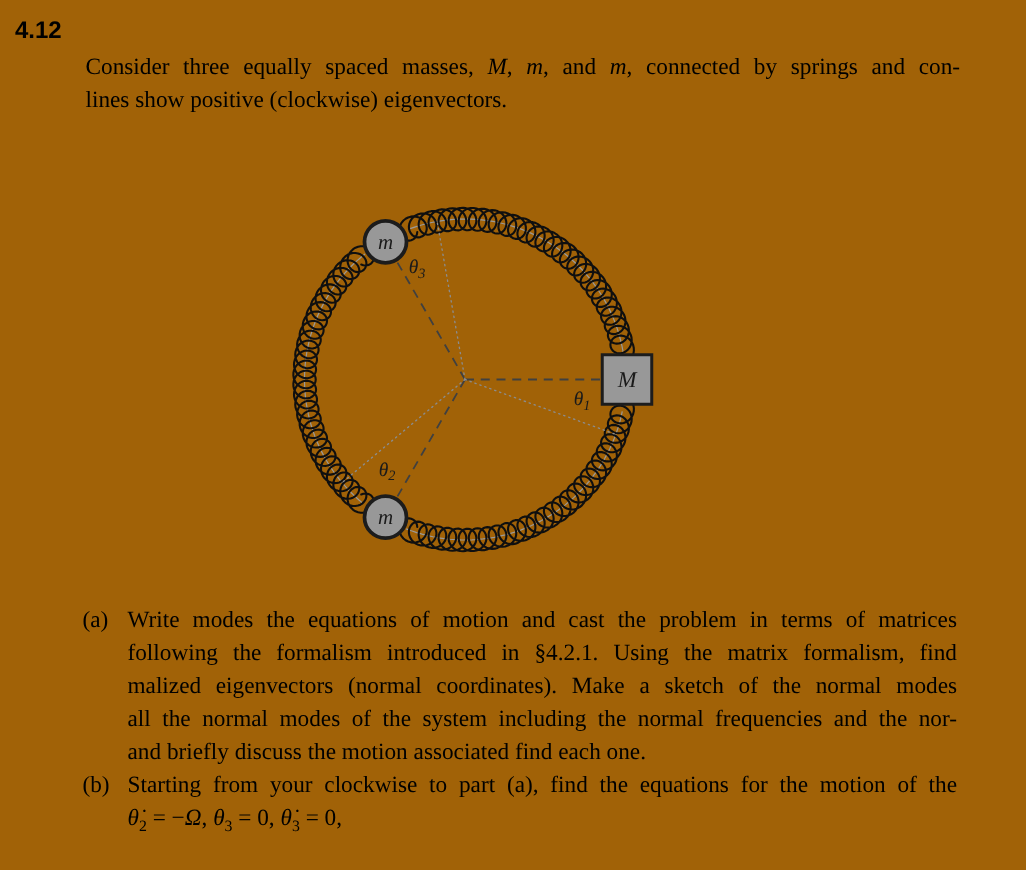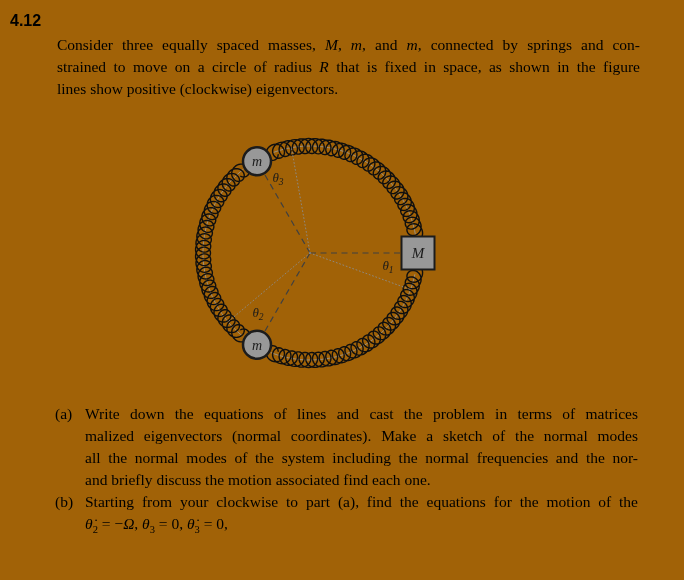--- a/index.html
+++ b/index.html
@@ -27,21 +27,20 @@
 </style>
 </head>
 <body>
 
 <div class="page">
 
   <div class="probnum">4.12</div>
 
   <div class="statement">
     <div class="tline j">Consider three equally spaced masses, <i>M</i>, <i>m</i>, and <i>m</i>, connected by springs and con-</div>
-    <div class="tline j">strained to move on a circle of radius <i>R</i> that is fixed in space, as shown in the figure</div>
     <div class="tline">lines show positive (clockwise) eigenvectors.</div>
   </div>
 
   <div class="figure">
     <svg id="fig-svg" width="260" height="240" viewBox="0 0 260 240">
         <path d="M235.37,101.42 L234.66,97.75 L233.82,94.11 L232.86,90.51 L231.76,86.94 L230.55,83.40 L229.21,79.92 L227.75,76.48 L226.17,73.09 L224.48,69.77 L222.66,66.50 L220.74,63.30 L218.71,60.17 L216.56,57.11 L214.32,54.12 L211.97,51.22 L209.52,48.40 L206.97,45.67 L204.33,43.03 L201.60,40.48 L198.78,38.03 L195.88,35.68 L192.89,33.44 L189.83,31.29 L186.70,29.26 L183.50,27.34 L180.23,25.52 L176.91,23.83 L173.52,22.25 L170.08,20.79 L166.60,19.45 L163.06,18.24 L159.49,17.14 L155.89,16.18 L152.25,15.34 L148.58,14.63 L144.89,14.04 L141.18,13.59 L137.46,13.26 L133.73,13.07 L130.00,13.00 L126.27,13.07 L122.54,13.26 L118.82,13.59 L115.11,14.04 L111.42,14.63 L107.75,15.34 L104.11,16.18 L100.51,17.14 L96.94,18.24 L93.40,19.45" fill="none" stroke="#9a9a9a" stroke-width="0.8"></path>
         <path d="M63.39,36.26 L60.51,38.64 L57.71,41.11 L55.00,43.68 L52.38,46.35 L49.86,49.10 L47.44,51.94 L45.11,54.86 L42.89,57.86 L40.77,60.94 L38.77,64.09 L36.87,67.31 L35.09,70.59 L33.42,73.94 L31.87,77.33 L30.45,80.78 L29.14,84.28 L27.95,87.82 L26.89,91.41 L25.96,95.02 L25.15,98.67 L24.47,102.34 L23.92,106.03 L23.49,109.74 L23.20,113.47 L23.04,117.20 L23.00,120.93 L23.10,124.67 L23.33,128.40 L23.69,132.11 L24.18,135.82 L24.79,139.50 L25.54,143.16 L26.41,146.79 L27.41,150.39 L28.53,153.95 L29.78,157.47 L31.14,160.95 L32.63,164.37 L34.24,167.74 L35.97,171.06 L37.81,174.31 L39.76,177.49 L41.82,180.61 L43.99,183.65 L46.26,186.61 L48.64,189.49 L51.11,192.29 L53.68,195.00 L56.35,197.62 L59.10,200.14 L61.94,202.56" fill="none" stroke="#9a9a9a" stroke-width="0.8"></path>
         <path d="M90.78,219.55 L94.28,220.86 L97.82,222.05 L101.41,223.11 L105.02,224.04 L108.67,224.85 L112.34,225.53 L116.03,226.08 L119.74,226.51 L123.47,226.80 L127.20,226.96 L130.93,227.00 L134.67,226.90 L138.40,226.67 L142.11,226.31 L145.82,225.82 L149.50,225.21 L153.16,224.46 L156.79,223.59 L160.39,222.59 L163.95,221.47 L167.47,220.22 L170.95,218.86 L174.37,217.37 L177.74,215.76 L181.06,214.03 L184.31,212.19 L187.49,210.24 L190.61,208.18 L193.65,206.01 L196.61,203.74 L199.49,201.36 L202.29,198.89 L205.00,196.32 L207.62,193.65 L210.14,190.90 L212.56,188.06 L214.89,185.14 L217.11,182.14 L219.23,179.06 L221.23,175.91 L223.13,172.69 L224.91,169.41 L226.58,166.06 L228.13,162.67 L229.55,159.22 L230.86,155.72 L232.05,152.18 L233.11,148.59 L234.04,144.98 L234.85,141.33" fill="none" stroke="#9a9a9a" stroke-width="0.8"></path>
         <path d="M236.68,108.81 L238.20,108.12 L239.59,107.10 L240.78,105.80 L241.70,104.25 L242.32,102.53 L242.59,100.70 L242.51,98.83 L242.08,97.02 L241.31,95.32 L240.25,93.82 L238.93,92.57 L237.42,91.62 L235.78,91.00 L234.10,90.74 L232.45,90.83 L230.91,91.26 L229.55,92.00 L228.42,93.00 L227.58,94.20 L227.08,95.54 L226.92,96.94 L227.12,98.33 L227.66,99.62 L228.51,100.75 L229.64,101.65 L230.98,102.27 L232.47,102.57 L234.04,102.52 L235.61,102.12 L237.10,101.36 L238.44,100.29 L239.57,98.94 L240.42,97.35 L240.95,95.60 L241.14,93.76 L240.98,91.91 L240.46,90.11 L239.62,88.46 L238.48,87.00 L237.10,85.81 L235.55,84.93 L233.89,84.38 L232.19,84.19 L230.54,84.36 L229.02,84.86 L227.68,85.65 L226.59,86.70 L225.81,87.94 L225.35,89.30 L225.25,90.71 L225.51,92.09 L226.10,93.36 L227.00,94.45 L228.16,95.31 L229.52,95.87 L231.02,96.10 L232.58,95.99 L234.13,95.51 L235.58,94.70 L236.87,93.57 L237.93,92.17 L238.70,90.55 L239.16,88.78 L239.26,86.94 L239.01,85.09 L238.42,83.32 L237.49,81.70 L236.29,80.30 L234.86,79.17 L233.26,78.36 L231.57,77.89 L229.87,77.78 L228.22,78.01 L226.72,78.58 L225.41,79.44 L224.37,80.53 L223.63,81.81 L223.23,83.19 L223.19,84.60 L223.50,85.97 L224.14,87.21 L225.08,88.27 L226.28,89.07 L227.66,89.58 L229.16,89.75 L230.71,89.56 L232.23,89.03 L233.64,88.15 L234.88,86.97 L235.87,85.52 L236.57,83.87 L236.94,82.09 L236.96,80.24 L236.63,78.41 L235.95,76.67 L234.95,75.10 L233.69,73.75 L232.20,72.69 L230.57,71.95 L228.86,71.55 L227.14,71.52 L225.51,71.82 L224.02,72.46 L222.75,73.37 L221.75,74.51 L221.07,75.82 L220.73,77.22 L220.74,78.64 L221.10,79.99 L221.79,81.21 L222.78,82.22 L224.00,82.97 L225.40,83.42 L226.90,83.52 L228.44,83.28 L229.93,82.68 L231.30,81.74 L232.47,80.51 L233.40,79.02 L234.02,77.34 L234.31,75.55 L234.25,73.70 L233.83,71.89 L233.07,70.19 L232.01,68.66 L230.68,67.37 L229.14,66.38 L227.47,65.71 L225.74,65.39 L224.02,65.43 L222.40,65.81 L220.94,66.51 L219.70,67.48 L218.75,68.67 L218.12,70.01 L217.84,71.42 L217.91,72.84 L218.33,74.18 L219.07,75.37 L220.09,76.34 L221.34,77.04 L222.75,77.42 L224.26,77.47 L225.78,77.15 L227.24,76.49 L228.56,75.50 L229.67,74.22 L230.53,72.69 L231.07,70.99 L231.28,69.19 L231.13,67.35 L230.63,65.56 L229.80,63.89 L228.66,62.41 L227.27,61.19 L225.69,60.26 L223.99,59.67 L222.24,59.43 L220.53,59.55 L218.91,60.00 L217.48,60.77 L216.29,61.79 L215.38,63.02 L214.81,64.39 L214.58,65.82 L214.71,67.23 L215.18,68.55 L215.97,69.71 L217.03,70.64 L218.31,71.29 L219.73,71.61 L221.23,71.59 L222.73,71.22 L224.16,70.49 L225.43,69.45 L226.49,68.12 L227.27,66.56 L227.74,64.84 L227.86,63.03 L227.63,61.21 L227.05,59.44 L226.13,57.81 L224.93,56.39 L223.49,55.23 L221.87,54.38 L220.14,53.86 L218.38,53.70 L216.66,53.90 L215.07,54.42 L213.66,55.25 L212.51,56.33 L211.66,57.60 L211.14,58.99 L210.97,60.43 L211.16,61.84 L211.69,63.14 L212.52,64.27 L213.61,65.15 L214.91,65.75 L216.35,66.01 L217.84,65.93 L219.32,65.49 L220.71,64.71 L221.93,63.61 L222.92,62.24 L223.64,60.65 L224.02,58.92 L224.06,57.11 L223.75,55.29 L223.09,53.56 L222.10,51.98 L220.83,50.61 L219.34,49.51 L217.68,48.73 L215.92,48.30 L214.15,48.22 L212.44,48.49 L210.87,49.09 L209.50,49.98 L208.39,51.11 L207.59,52.42 L207.13,53.84 L207.02,55.29 L207.27,56.69 L207.85,57.97 L208.73,59.06 L209.85,59.90 L211.17,60.44 L212.61,60.64 L214.10,60.50 L215.56,60.00 L216.90,59.16 L218.07,58.01 L219.00,56.60 L219.64,54.99 L219.95,53.24 L219.91,51.43 L219.51,49.64 L218.77,47.94 L217.71,46.40 L216.38,45.09 L214.84,44.07 L213.14,43.36 L211.36,43.01 L209.59,43.01 L207.89,43.36 L206.34,44.03 L205.01,44.98 L203.95,46.16 L203.20,47.51 L202.80,48.95 L202.75,50.40 L203.05,51.80 L203.68,53.05 L204.61,54.11 L205.77,54.90 L207.10,55.38 L208.55,55.53 L210.03,55.32 L211.45,54.76 L212.76,53.87 L213.88,52.67 L214.74,51.23 L215.30,49.59 L215.53,47.83 L215.41,46.03 L214.93,44.26 L214.11,42.60 L212.98,41.11 L211.59,39.86 L210.00,38.91 L208.27,38.29 L206.48,38.01 L204.70,38.09 L203.02,38.52 L201.50,39.26 L200.20,40.27 L199.19,41.50 L198.50,42.88 L198.16,44.34 L198.17,45.80 L198.53,47.18 L199.21,48.41 L200.18,49.43 L201.37,50.17 L202.72,50.60 L204.17,50.69 L205.63,50.42 L207.03,49.80 L208.29,48.85 L209.35,47.61 L210.15,46.13 L210.64,44.48 L210.79,42.72 L210.58,40.93 L210.02,39.18 L209.13,37.56 L207.93,36.12 L206.49,34.94 L204.85,34.06 L203.09,33.52 L201.29,33.33 L199.51,33.49 L197.85,33.99 L196.36,34.80 L195.11,35.87 L194.15,37.15 L193.51,38.56 L193.23,40.03 L193.31,41.49 L193.72,42.86 L194.45,44.07 L195.46,45.04 L196.68,45.74 L198.04,46.11 L199.49,46.14 L200.94,45.81 L202.30,45.13 L203.52,44.13 L204.52,42.85 L205.25,41.35 L205.66,39.68 L205.73,37.91 L205.45,36.13 L204.81,34.42 L203.84,32.84 L202.59,31.46 L201.09,30.35 L199.41,29.55 L197.63,29.08 L195.81,28.97 L194.04,29.21 L192.40,29.79 L190.94,30.67 L189.73,31.80 L188.83,33.12 L188.26,34.56 L188.04,36.05 L188.17,37.51 L188.64,38.86 L189.42,40.04 L190.46,40.97 L191.71,41.62 L193.09,41.93 L194.53,41.90 L195.96,41.51 L197.30,40.78 L198.47,39.73 L199.41,38.41 L200.07,36.88 L200.40,35.20 L200.39,33.44 L200.03,31.67 L199.31,29.99 L198.28,28.46 L196.96,27.14 L195.41,26.10 L193.70,25.37 L191.89,24.99 L190.07,24.96 L188.31,25.29 L186.69,25.94 L185.27,26.88 L184.11,28.07 L183.26,29.43 L182.75,30.90 L182.59,32.40 L182.79,33.86 L183.31,35.19 L184.14,36.34 L185.22,37.23 L186.49,37.82 L187.88,38.08 L189.32,37.99 L190.73,37.54 L192.03,36.76 L193.15,35.66 L194.03,34.31 L194.62,32.75 L194.88,31.06 L194.79,29.30 L194.34,27.57 L193.55,25.92 L192.45,24.44 L191.07,23.19 L189.47,22.22 L187.73,21.57 L185.91,21.27 L184.08,21.32 L182.34,21.73 L180.74,22.45 L179.36,23.46 L178.26,24.70 L177.46,26.10 L177.01,27.60 L176.92,29.11 L177.18,30.56 L177.76,31.87 L178.64,32.98 L179.75,33.83 L181.04,34.37 L182.44,34.57 L183.87,34.42 L185.25,33.92 L186.52,33.08 L187.59,31.95 L188.40,30.56 L188.92,28.98 L189.11,27.28 L188.94,25.54 L188.41,23.82 L187.55,22.22 L186.38,20.79 L184.95,19.60 L183.31,18.71 L181.54,18.14 L179.70,17.92 L177.88,18.06 L176.15,18.55 L174.59,19.34 L173.25,20.42 L172.20,21.71 L171.46,23.15 L171.08,24.66 L171.05,26.18 L171.36,27.62 L172.00,28.91 L172.92,29.99 L174.07,30.79 L175.38,31.28 L176.79,31.42 L178.21,31.22 L179.57,30.66 L180.79,29.77 L181.80,28.59 L182.56,27.17 L183.01,25.58 L183.11,23.88 L182.87,22.15 L182.27,20.46 L181.33,18.90 L180.10,17.53 L178.61,16.41 L176.94,15.59 L175.14,15.10 L173.29,14.97 L171.48,15.19 L169.77,15.76 L168.24,16.63 L166.95,17.76 L165.95,19.10 L165.28,20.57 L164.96,22.11 L164.99,23.63 L165.37,25.06 L166.06,26.33 L167.03,27.37 L168.21,28.12 L169.54,28.56 L170.95,28.64 L172.35,28.38 L173.69,27.76 L174.86,26.83 L175.83,25.61 L176.52,24.17 L176.89,22.56 L176.93,20.86 L176.60,19.14 L175.93,17.49 L174.92,15.97 L173.63,14.66 L172.10,13.61 L170.38,12.87 L168.56,12.47 L166.71,12.42 L164.91,12.73 L163.22,13.37 L161.73,14.31 L160.49,15.50 L159.55,16.89 L158.94,18.39 L158.69,19.95 L158.78,21.47 L159.22,22.89 L159.97,24.13 L160.98,25.13 L162.19,25.83 L163.53,26.22 L164.94,26.25 L166.34,25.92 L167.64,25.26 L168.77,24.27 L169.68,23.02 L170.31,21.55 L170.61,19.93 L170.56,18.24 L170.16,16.54 L169.42,14.92 L168.35,13.46 L167.00,12.21 L165.42,11.23 L163.67,10.57 L161.83,10.25 L159.98,10.29 L158.19,10.68 L156.54,11.40 L155.08,12.41 L153.89,13.66 L153.01,15.08 L152.47,16.62 L152.28,18.19 L152.45,19.71 L152.94,21.11 L153.74,22.32 L154.79,23.28 L156.03,23.94 L157.39,24.27 L158.80,24.24 L160.17,23.86 L161.44,23.14 L162.54,22.12 L163.39,20.83 L163.95,19.34 L164.18,17.71 L164.06,16.02 L163.58,14.35 L162.76,12.77 L161.63,11.36 L160.22,10.17 L158.60,9.27 L156.83,8.69 L154.98,8.46 L153.13,8.58 L151.35,9.05 L149.73,9.85 L148.32,10.92 L147.19,12.23 L146.37,13.70 L145.89,15.26 L145.77,16.84 L146.00,18.36 L146.56,19.74 L147.41,20.92 L148.50,21.83 L149.76,22.44 L151.14,22.71 L152.54,22.63 L153.90,22.20 L155.13,21.43 L156.18,20.36 L156.97,19.04 L157.46,17.53 L157.62,15.90 L157.43,14.22 L156.88,12.58 L155.99,11.04 L154.80,9.68 L153.34,8.56 L151.68,7.74 L149.88,7.24 L148.02,7.09 L146.18,7.30 L144.43,7.85 L142.84,8.72 L141.48,9.86 L140.40,11.22 L139.65,12.73 L139.24,14.32 L139.19,15.90 L139.48,17.41 L140.10,18.78 L140.99,19.92 L142.12,20.79 L143.41,21.35 L144.80,21.57 L146.19,21.43 L147.53,20.94 L148.73,20.12 L149.73,19.01 L150.46,17.67 L150.89,16.14 L150.97,14.51 L150.71,12.85 L150.09,11.23 L149.13,9.74 L147.88,8.44 L146.37,7.39 L144.68,6.64 L142.86,6.23 L141.00,6.16 L139.16,6.46 L137.43,7.09 L135.89,8.03 L134.58,9.24 L133.56,10.65 L132.87,12.19 L132.53,13.80 L132.55,15.39 L132.91,16.89 L133.58,18.23 L134.53,19.34 L135.69,20.16 L137.00,20.67 L138.40,20.83 L139.79,20.63 L141.10,20.09 L142.26,19.23 L143.21,18.08 L143.88,16.71 L144.24,15.17 L144.26,13.54 L143.92,11.90 L143.23,10.32 L142.21,8.87 L140.90,7.63 L139.35,6.65 L137.62,5.98 L135.79,5.65 L133.92,5.68 L132.10,6.05 L130.40,6.77 L128.90,7.78 L127.64,9.04 L126.69,10.50 L126.07,12.08 L125.80,13.70 L125.88,15.30 L126.31,16.79 L127.04,18.10 L128.03,19.17 L129.23,19.95 L130.57,20.40 L131.96,20.51 L133.34,20.25 L134.63,19.66 L135.75,18.75 L136.65,17.57 L137.26,16.17 L137.56,14.62 L137.50,13.00 L137.09,11.38 L136.33,9.83 L135.25,8.44 L133.89,7.26 L132.30,6.35 L130.54,5.76 L128.69,5.52 L126.83,5.63 L125.03,6.09 L123.36,6.88 L121.90,7.96 L120.70,9.29 L119.81,10.79 L119.26,12.40 L119.06,14.04 L119.22,15.63 L119.71,17.10 L120.50,18.39 L121.54,19.42 L122.77,20.15 L124.12,20.55 L125.52,20.59 L126.89,20.29 L128.15,19.64 L129.23,18.69 L130.08,17.47 L130.63,16.06 L130.85,14.50 L130.73,12.89 L130.25,11.29 L129.42,9.78 L128.28,8.44 L126.87,7.33 L125.24,6.50 L123.46,5.99 L121.60,5.83 L119.75,6.03 L117.97,6.57 L116.34,7.44 L114.93,8.59 L113.79,9.96 L112.96,11.51 L112.48,13.14 L112.36,14.79 L112.58,16.39 L113.14,17.84 L113.98,19.09 L115.07,20.08 L116.33,20.76 L117.70,21.11 L119.10,21.10 L120.45,20.74 L121.69,20.04 L122.73,19.04 L123.52,17.80 L124.01,16.36 L124.16,14.81 L123.97,13.20 L123.42,11.63 L122.53,10.17 L121.33,8.88 L119.87,7.83 L118.21,7.08 L116.41,6.66 L114.55,6.58 L112.71,6.86 L110.95,7.49 L109.36,8.43 L108.00,9.64 L106.93,11.08 L106.17,12.66 L105.76,14.32 L105.71,15.98 L106.00,17.56 L106.62,18.99 L107.52,20.21 L108.65,21.16 L109.94,21.79 L111.32,22.08 L112.72,22.01 L114.06,21.60 L115.26,20.85 L116.26,19.82 L117.00,18.54 L117.42,17.09 L117.51,15.53 L117.25,13.94 L116.63,12.40 L115.68,10.98 L114.43,9.75 L112.93,8.78 L111.23,8.10 L109.42,7.76 L107.56,7.77 L105.73,8.14 L104.00,8.84 L102.46,9.86 L101.15,11.13 L100.14,12.62 L99.45,14.23 L99.12,15.91 L99.14,17.58 L99.51,19.15 L100.18,20.56 L101.14,21.75 L102.31,22.65 L103.63,23.22 L105.02,23.46 L106.42,23.33 L107.74,22.86 L108.91,22.07 L109.86,21.00 L110.54,19.70 L110.91,18.23 L110.93,16.68 L110.60,15.11 L109.91,13.60 L108.90,12.22 L107.60,11.06 L106.06,10.15 L104.34,9.55 L102.51,9.30 L100.65,9.39 L98.84,9.84 L97.15,10.63 L95.65,11.71 L94.41,13.05 L93.46,14.58 L92.85,16.23 L92.59,17.93 L92.68,19.60 L93.12,21.16 L93.86,22.54 L94.86,23.68 L96.07,24.54 L97.41,25.06 L98.82,25.24 L100.21,25.06 L101.51,24.53 L102.65,23.70 L103.55,22.59 L104.18,21.26 L104.48,19.79 L104.44,18.24 L104.04,16.69 L103.29,15.21 L102.22,13.89 L100.87,12.78 L99.29,11.95 L97.55,11.43 L95.71,11.26 L93.86,11.44 L92.07,11.98 L90.42,12.84 L88.97,13.99 L87.79,15.39 L86.91,16.96 L86.37,18.64 L86.19,20.35 L86.36,22.02 L86.86,23.56 L87.66,24.92 L88.72,26.02 L89.96,26.82 L91.33,27.29 L92.74,27.41 L94.13,27.18 L95.40,26.60 L96.50,25.72 L97.36,24.58 L97.93,23.23 L98.17,21.75" fill="none" stroke="#0f0f0f" stroke-width="1.4" stroke-linecap="round" stroke-linejoin="round"></path>
         <path d="M60.83,43.31 L62.23,43.84 L63.68,44.02 L65.10,43.85 L66.41,43.34 L67.55,42.52 L68.44,41.44 L69.05,40.16 L69.33,38.74 L69.25,37.26 L68.82,35.79 L68.05,34.42 L66.97,33.21 L65.61,32.23 L64.03,31.54 L62.31,31.16 L60.51,31.14 L58.71,31.47 L56.99,32.14 L55.41,33.14 L54.06,34.43 L52.97,35.94 L52.21,37.61 L51.78,39.38 L51.71,41.16 L52.00,42.89 L52.61,44.47 L53.51,45.86 L54.65,46.98 L55.97,47.79 L57.40,48.27 L58.86,48.39 L60.28,48.16 L61.57,47.59 L62.67,46.73 L63.52,45.62 L64.07,44.31 L64.29,42.88 L64.16,41.41 L63.67,39.97 L62.84,38.63 L61.71,37.48 L60.31,36.56 L58.71,35.94 L56.97,35.64 L55.18,35.70 L53.40,36.11 L51.71,36.87 L50.18,37.94 L48.89,39.28 L47.87,40.84 L47.18,42.55 L46.84,44.34 L46.85,46.13 L47.21,47.84 L47.90,49.40 L48.86,50.75 L50.06,51.82 L51.41,52.58 L52.87,53.00 L54.33,53.06 L55.74,52.77 L57.01,52.15 L58.08,51.24 L58.88,50.10 L59.38,48.77 L59.54,47.34 L59.34,45.88 L58.79,44.46 L57.91,43.17 L56.73,42.07 L55.30,41.21 L53.68,40.66 L51.93,40.45 L50.14,40.59 L48.38,41.08 L46.73,41.91 L45.26,43.05 L44.03,44.45 L43.09,46.05 L42.48,47.80 L42.21,49.60 L42.31,51.39 L42.75,53.09 L43.50,54.62 L44.53,55.93 L45.77,56.95 L47.17,57.65 L48.64,58.01 L50.11,58.01 L51.50,57.66 L52.75,56.99 L53.78,56.04 L54.54,54.86 L54.98,53.52 L55.08,52.09 L54.82,50.64 L54.22,49.25 L53.28,48.00 L52.06,46.95 L50.60,46.17 L48.95,45.69 L47.21,45.55 L45.43,45.77 L43.70,46.34 L42.09,47.25 L40.67,48.45 L39.50,49.91 L38.64,51.56 L38.10,53.33 L37.92,55.15 L38.10,56.93 L38.62,58.61 L39.44,60.11 L40.53,61.38 L41.82,62.35 L43.24,62.99 L44.73,63.29 L46.21,63.22 L47.59,62.82 L48.81,62.10 L49.80,61.11 L50.51,59.90 L50.89,58.54 L50.94,57.11 L50.62,55.67 L49.96,54.32 L48.98,53.11 L47.71,52.12 L46.22,51.40 L44.56,51.00 L42.81,50.94 L41.05,51.24 L39.35,51.89 L37.78,52.87 L36.42,54.14 L35.32,55.64 L34.53,57.33 L34.08,59.13 L33.99,60.95 L34.25,62.73 L34.84,64.39 L35.73,65.86 L36.87,67.07 L38.21,67.99 L39.67,68.57 L41.17,68.80 L42.64,68.68 L44.01,68.22 L45.20,67.45 L46.15,66.42 L46.81,65.18 L47.14,63.81 L47.12,62.38 L46.75,60.96 L46.04,59.64 L45.00,58.48 L43.70,57.55 L42.18,56.90 L40.51,56.57 L38.77,56.59 L37.02,56.97 L35.35,57.69 L33.84,58.74 L32.54,60.07 L31.51,61.63 L30.80,63.35 L30.43,65.17 L30.42,67.00 L30.76,68.76 L31.43,70.40 L32.39,71.83 L33.59,73.00 L34.96,73.86 L36.45,74.38 L37.97,74.54 L39.44,74.36 L40.79,73.84 L41.95,73.02 L42.85,71.95 L43.46,70.69 L43.74,69.31 L43.66,67.88 L43.23,66.48 L42.46,65.19 L41.38,64.08 L40.05,63.21 L38.50,62.63 L36.83,62.38 L35.09,62.48 L33.37,62.93 L31.73,63.73 L30.27,64.85 L29.03,66.23 L28.08,67.84 L27.45,69.59 L27.16,71.42 L27.23,73.25 L27.65,75.01 L28.40,76.61 L29.42,78.00 L30.67,79.12 L32.09,79.92 L33.60,80.38 L35.13,80.48 L36.60,80.23 L37.93,79.66 L39.05,78.79 L39.92,77.69 L40.48,76.40 L40.69,75.01 L40.56,73.59 L40.07,72.21 L39.25,70.96 L38.13,69.90 L36.76,69.09 L35.20,68.58 L33.52,68.40 L31.79,68.58 L30.09,69.11 L28.50,69.98 L27.09,71.16 L25.92,72.60 L25.04,74.25 L24.49,76.03 L24.29,77.88 L24.44,79.70 L24.94,81.44 L25.76,83.01 L26.85,84.36 L28.15,85.42 L29.61,86.16 L31.14,86.55 L32.68,86.59 L34.14,86.28 L35.44,85.65 L36.54,84.74 L37.36,83.60 L37.86,82.29 L38.02,80.89 L37.83,79.48 L37.29,78.13 L36.42,76.92 L35.26,75.91 L33.86,75.16 L32.28,74.72 L30.59,74.62 L28.88,74.87 L27.21,75.48 L25.66,76.42 L24.31,77.66 L23.21,79.15 L22.41,80.84 L21.94,82.64 L21.82,84.50 L22.06,86.32 L22.64,88.03 L23.53,89.57 L24.68,90.87 L26.04,91.87 L27.53,92.55 L29.08,92.88 L30.62,92.85 L32.07,92.48 L33.35,91.79 L34.41,90.84 L35.18,89.66 L35.63,88.34 L35.74,86.94 L35.49,85.53 L34.89,84.21 L33.97,83.04 L32.77,82.08 L31.35,81.39 L29.75,81.03 L28.07,81.00 L26.37,81.33 L24.74,82.01 L23.24,83.02 L21.94,84.32 L20.91,85.86 L20.19,87.58 L19.80,89.40 L19.77,91.26 L20.10,93.07 L20.76,94.76 L21.71,96.26 L22.92,97.51 L24.33,98.45 L25.85,99.07 L27.42,99.33 L28.96,99.23 L30.40,98.80 L31.65,98.06 L32.67,97.06 L33.40,95.85 L33.79,94.51 L33.84,93.11 L33.54,91.72 L32.89,90.42 L31.92,89.29 L30.69,88.39 L29.24,87.77 L27.63,87.47 L25.96,87.52 L24.28,87.93 L22.68,88.68 L21.23,89.75 L20.00,91.11 L19.04,92.69 L18.39,94.44 L18.09,96.29 L18.15,98.14 L18.56,99.94 L19.29,101.60 L20.32,103.05 L21.59,104.25 L23.03,105.13 L24.59,105.68 L26.17,105.87 L27.71,105.72 L29.13,105.22 L30.36,104.43 L31.34,103.38 L32.01,102.15 L32.36,100.79 L32.35,99.39 L31.99,98.02 L31.29,96.75 L30.28,95.66 L29.01,94.82 L27.54,94.26 L25.93,94.03 L24.26,94.16 L22.60,94.64 L21.04,95.46 L19.65,96.59 L18.48,98.00 L17.59,99.63 L17.03,101.41 L16.82,103.26 L16.96,105.12 L17.45,106.89 L18.26,108.52 L19.35,109.93 L20.68,111.07 L22.17,111.89 L23.75,112.37 L25.34,112.49 L26.88,112.27 L28.28,111.71 L29.48,110.87 L30.41,109.78 L31.04,108.52 L31.33,107.15 L31.26,105.75 L30.85,104.39 L30.09,103.16 L29.04,102.12 L27.74,101.33 L26.25,100.84 L24.64,100.68 L22.98,100.88 L21.36,101.43 L19.84,102.32 L18.50,103.52 L17.39,104.98 L16.59,106.64 L16.11,108.44 L15.98,110.30 L16.20,112.15 L16.78,113.90 L17.66,115.50 L18.82,116.86 L20.20,117.94 L21.73,118.69 L23.33,119.10 L24.94,119.16 L26.46,118.87 L27.84,118.25 L29.01,117.36 L29.90,116.23 L30.47,114.94 L30.71,113.56 L30.59,112.17 L30.11,110.83 L29.32,109.63 L28.23,108.64 L26.90,107.90 L25.39,107.48 L23.78,107.39 L22.13,107.66 L20.54,108.29 L19.06,109.24 L17.78,110.50 L16.75,112.00 L16.02,113.70 L15.62,115.52 L15.58,117.39 L15.89,119.22 L16.54,120.95 L17.50,122.50 L18.72,123.81 L20.15,124.83 L21.71,125.52 L23.34,125.86 L24.95,125.84 L26.47,125.49 L27.82,124.81 L28.95,123.87 L29.80,122.70 L30.32,121.39 L30.50,120.00 L30.32,118.61 L29.80,117.30 L28.95,116.13 L27.82,115.19 L26.47,114.51 L24.95,114.16 L23.34,114.14 L21.71,114.48 L20.15,115.17 L18.72,116.19 L17.50,117.50 L16.54,119.05 L15.89,120.78 L15.58,122.61 L15.62,124.48 L16.02,126.30 L16.75,128.00 L17.78,129.50 L19.06,130.76 L20.54,131.71 L22.13,132.34 L23.78,132.61 L25.39,132.52 L26.90,132.10 L28.23,131.36 L29.32,130.37 L30.11,129.17 L30.59,127.83 L30.71,126.44 L30.47,125.06 L29.90,123.77 L29.01,122.64 L27.84,121.75 L26.46,121.13 L24.94,120.84 L23.33,120.90 L21.73,121.31 L20.20,122.06 L18.82,123.14 L17.66,124.50 L16.78,126.10 L16.20,127.85 L15.98,129.70 L16.11,131.56 L16.59,133.36 L17.39,135.02 L18.50,136.48 L19.84,137.68 L21.36,138.57 L22.98,139.12 L24.64,139.32 L26.25,139.16 L27.74,138.67 L29.04,137.88 L30.09,136.84 L30.85,135.61 L31.26,134.25 L31.33,132.85 L31.04,131.48 L30.41,130.22 L29.48,129.13 L28.28,128.29 L26.88,127.73 L25.34,127.51 L23.75,127.63 L22.17,128.11 L20.68,128.93 L19.35,130.07 L18.26,131.48 L17.45,133.11 L16.96,134.88 L16.82,136.74 L17.03,138.59 L17.59,140.37 L18.48,142.00 L19.65,143.41 L21.04,144.54 L22.60,145.36 L24.26,145.84 L25.93,145.97 L27.54,145.74 L29.01,145.18 L30.28,144.34 L31.29,143.25 L31.99,141.98 L32.35,140.61 L32.36,139.21 L32.01,137.85 L31.34,136.62 L30.36,135.57 L29.13,134.78 L27.71,134.28 L26.17,134.13 L24.59,134.32 L23.03,134.87 L21.59,135.75 L20.32,136.95 L19.29,138.40 L18.56,140.06 L18.15,141.86 L18.09,143.71 L18.39,145.56 L19.04,147.31 L20.00,148.89 L21.23,150.25 L22.68,151.32 L24.28,152.07 L25.96,152.48 L27.63,152.53 L29.24,152.23 L30.69,151.61 L31.92,150.71 L32.89,149.58 L33.54,148.28 L33.84,146.89 L33.79,145.49 L33.40,144.15 L32.67,142.94 L31.65,141.94 L30.40,141.20 L28.96,140.77 L27.42,140.67 L25.85,140.93 L24.33,141.55 L22.92,142.49 L21.71,143.74 L20.76,145.24 L20.10,146.93 L19.77,148.74 L19.80,150.60 L20.19,152.42 L20.91,154.14 L21.94,155.68 L23.24,156.98 L24.74,157.99 L26.37,158.67 L28.07,159.00 L29.75,158.97 L31.35,158.61 L32.77,157.92 L33.97,156.96 L34.89,155.79 L35.49,154.47 L35.74,153.06 L35.63,151.66 L35.18,150.34 L34.41,149.16 L33.35,148.21 L32.07,147.52 L30.62,147.15 L29.08,147.12 L27.53,147.45 L26.04,148.13 L24.68,149.13 L23.53,150.43 L22.64,151.97 L22.06,153.68 L21.82,155.50 L21.94,157.36 L22.41,159.16 L23.21,160.85 L24.31,162.34 L25.66,163.58 L27.21,164.52 L28.88,165.13 L30.59,165.38 L32.28,165.28 L33.86,164.84 L35.26,164.09 L36.42,163.08 L37.29,161.87 L37.83,160.52 L38.02,159.11 L37.86,157.71 L37.36,156.40 L36.54,155.26 L35.44,154.35 L34.14,153.72 L32.68,153.41 L31.14,153.45 L29.61,153.84 L28.15,154.58 L26.85,155.64 L25.76,156.99 L24.94,158.56 L24.44,160.30 L24.29,162.12 L24.49,163.97 L25.04,165.75 L25.92,167.40 L27.09,168.84 L28.50,170.02 L30.09,170.89 L31.79,171.42 L33.52,171.60 L35.20,171.42 L36.76,170.91 L38.13,170.10 L39.25,169.04 L40.07,167.79 L40.56,166.41 L40.69,164.99 L40.48,163.60 L39.92,162.31 L39.05,161.21 L37.93,160.34 L36.60,159.77 L35.13,159.52 L33.60,159.62 L32.09,160.08 L30.67,160.88 L29.42,162.00 L28.40,163.39 L27.65,164.99 L27.23,166.75 L27.16,168.58 L27.45,170.41 L28.08,172.16 L29.03,173.77 L30.27,175.15 L31.73,176.27 L33.37,177.07 L35.09,177.52 L36.83,177.62 L38.50,177.37 L40.05,176.79 L41.38,175.92 L42.46,174.81 L43.23,173.52 L43.66,172.12 L43.74,170.69 L43.46,169.31 L42.85,168.05 L41.95,166.98 L40.79,166.16 L39.44,165.64 L37.97,165.46 L36.45,165.62 L34.96,166.14 L33.59,167.00 L32.39,168.17 L31.43,169.60 L30.76,171.24 L30.42,173.00 L30.43,174.83 L30.80,176.65 L31.51,178.37 L32.54,179.93 L33.84,181.26 L35.35,182.31 L37.02,183.03 L38.77,183.41 L40.51,183.43 L42.18,183.10 L43.70,182.45 L45.00,181.52 L46.04,180.36 L46.75,179.04 L47.12,177.62 L47.14,176.19 L46.81,174.82 L46.15,173.58 L45.20,172.55 L44.01,171.78 L42.64,171.32 L41.17,171.20 L39.67,171.43 L38.21,172.01 L36.87,172.93 L35.73,174.14 L34.84,175.61 L34.25,177.27 L33.99,179.05 L34.08,180.87 L34.53,182.67 L35.32,184.36 L36.42,185.86 L37.78,187.13 L39.35,188.11 L41.05,188.76 L42.81,189.06 L44.56,189.00 L46.22,188.60 L47.71,187.88 L48.98,186.89 L49.96,185.68 L50.62,184.33 L50.94,182.89 L50.89,181.46 L50.51,180.10 L49.80,178.89 L48.81,177.90 L47.59,177.18 L46.21,176.78 L44.73,176.71 L43.24,177.01 L41.82,177.65 L40.53,178.62 L39.44,179.89 L38.62,181.39 L38.10,183.07 L37.92,184.85 L38.10,186.67 L38.64,188.44 L39.50,190.09 L40.67,191.55 L42.09,192.75 L43.70,193.66 L45.43,194.23 L47.21,194.45 L48.95,194.31 L50.60,193.83 L52.06,193.05 L53.28,192.00 L54.22,190.75 L54.82,189.36 L55.08,187.91 L54.98,186.48 L54.54,185.14 L53.78,183.96 L52.75,183.01 L51.50,182.34 L50.11,181.99 L48.64,181.99 L47.17,182.35 L45.77,183.05 L44.53,184.07 L43.50,185.38 L42.75,186.91 L42.31,188.61 L42.21,190.40 L42.48,192.20 L43.09,193.95 L44.03,195.55 L45.26,196.95 L46.73,198.09 L48.38,198.92 L50.14,199.41 L51.93,199.55 L53.68,199.34 L55.30,198.79 L56.73,197.93 L57.91,196.83 L58.79,195.54 L59.34,194.12 L59.54,192.66 L59.38,191.23 L58.88,189.90 L58.08,188.76 L57.01,187.85 L55.74,187.23 L54.33,186.94 L52.87,187.00 L51.41,187.42 L50.06,188.18 L48.86,189.25 L47.90,190.60 L47.21,192.16 L46.85,193.87 L46.84,195.66 L47.18,197.45 L47.87,199.16 L48.89,200.72 L50.18,202.06 L51.71,203.13 L53.40,203.89 L55.18,204.30 L56.97,204.36 L58.71,204.06 L60.31,203.44 L61.71,202.52 L62.84,201.37 L63.67,200.03 L64.16,198.59 L64.29,197.12 L64.07,195.69 L63.52,194.38 L62.67,193.27 L61.57,192.41 L60.28,191.84 L58.86,191.61 L57.40,191.73 L55.97,192.21 L54.65,193.02 L53.51,194.14 L52.61,195.53 L52.00,197.11 L51.71,198.84 L51.78,200.62 L52.21,202.39 L52.97,204.06 L54.06,205.57 L55.41,206.86 L56.99,207.86 L58.71,208.53 L60.51,208.86 L62.31,208.84 L64.03,208.46 L65.61,207.77 L66.97,206.79 L68.05,205.58 L68.82,204.21 L69.25,202.74 L69.33,201.26 L69.05,199.84 L68.44,198.56 L67.55,197.48 L66.41,196.66 L65.10,196.15 L63.68,195.98 L62.23,196.16 L60.83,196.69" fill="none" stroke="#0f0f0f" stroke-width="1.4" stroke-linecap="round" stroke-linejoin="round"></path>
@@ -61,21 +60,22 @@
         <text x="208" y="137" text-anchor="middle" font-family="&quot;Liberation Serif&quot;,serif" font-style="italic" font-size="13" fill="#1a1a1a"><tspan>θ</tspan><tspan font-size="9.5" dy="3">1</tspan></text>
         <text x="78" y="184" text-anchor="middle" font-family="&quot;Liberation Serif&quot;,serif" font-style="italic" font-size="13" fill="#1a1a1a"><tspan>θ</tspan><tspan font-size="9.5" dy="3">2</tspan></text>
         <text x="98" y="49" text-anchor="middle" font-family="&quot;Liberation Serif&quot;,serif" font-style="italic" font-size="13" fill="#1a1a1a"><tspan>θ</tspan><tspan font-size="9.5" dy="3">3</tspan></text>
       </svg>
   </div>
 
   <div class="parts">
     <div class="part">
       <div class="plabel">(a)</div>
       <div class="plines">
-        <div class="tline j">Write down the equations of lines and cast the problem in terms of matrices</div>
+        <div class="tline j">Write modes the equations of motion and cast the problem in terms of matrices</div>
+        <div class="tline j">following the formalism introduced in §4.2.1. Using the matrix formalism, find</div>
         <div class="tline j">malized eigenvectors (normal coordinates). Make a sketch of the normal modes</div>
         <div class="tline j">all the normal modes of the system including the normal frequencies and the nor-</div>
         <div class="tline">and briefly discuss the motion associated find each one.</div>
       </div>
     </div>
     <div class="part">
       <div class="plabel">(b)</div>
       <div class="plines">
         <div class="tline j">Starting from your clockwise to part (a), find the equations for the motion of the</div>
         <div class="tline"><i>θ̇</i><sub>2</sub> = −<i>Ω</i>, <i>θ</i><sub>3</sub> = 0, <i>θ̇</i><sub>3</sub> = 0,</div>

